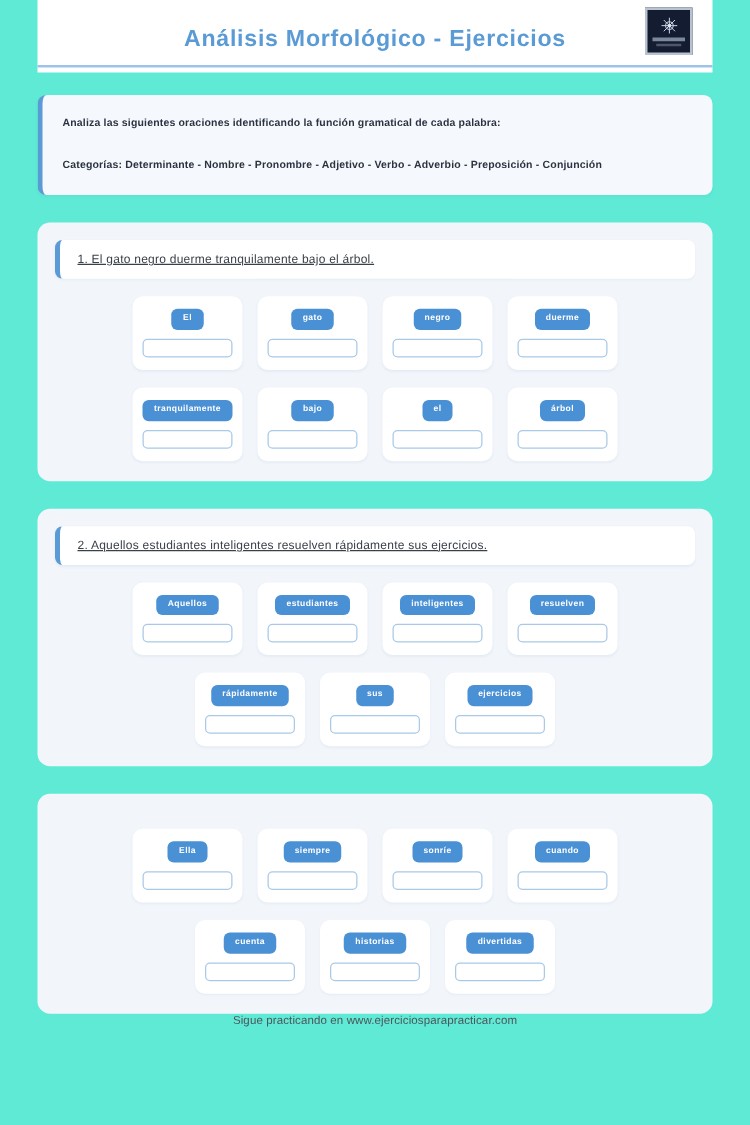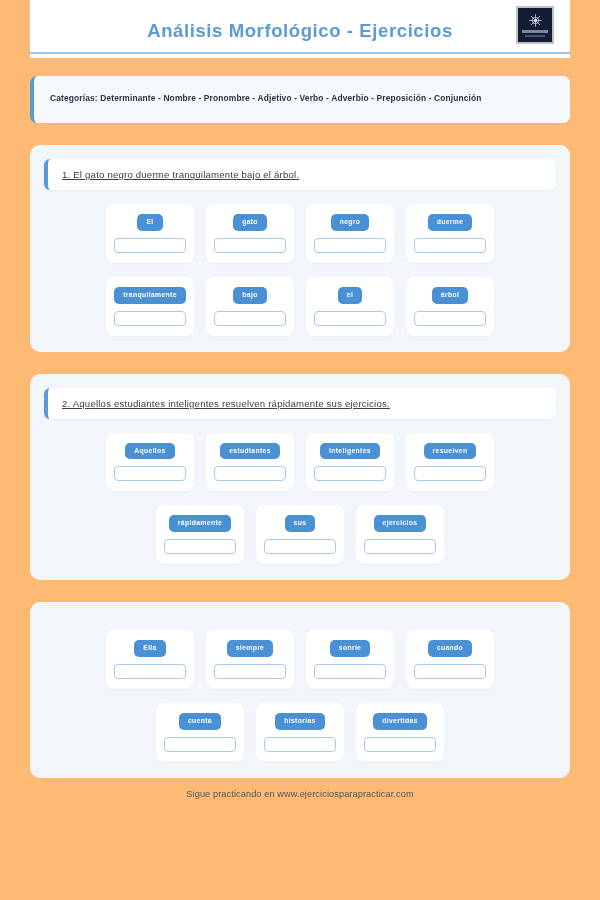--- a/index.html
+++ b/index.html
@@ -12,21 +12,21 @@
   body {
     background: #ffffff;
     font-family: "Liberation Sans", sans-serif;
     overflow: hidden;
   }
 
   .page {
     position: relative;
     width: 600px;
     height: 900px;
-    background: #fdba74;
+    background: #5eead4;
     overflow: hidden;
   }
 
   
   .header {
     position: relative;
     margin: 0 30px 0 30px;
     background: #ffffff;
     padding: 14px 0 0 0;
     height: 58px;
@@ -93,21 +93,21 @@
     padding: 16px 18px 18px 16px;
     box-shadow: 0 1px 2px rgba(100,130,170,0.07);
   }
   .instructions p {
     font-size: 8.4px;
     color: #2c3340;
     line-height: 1.55;
     font-weight: bold;
     letter-spacing: 0.15px;
   }
-  .instructions p + p { margin-top: 1px; }
+  .instructions p + p { margin-top: 20px; }
 
   
   .exercise {
     margin: 22px 30px 0 30px;
     background: #f2f6fb;
     border-radius: 10px;
     padding: 14px 14px 16px 14px;
   }
 
   .sentence-card {
@@ -167,21 +167,20 @@
     font-family: "Liberation Sans", sans-serif;
     color: #333;
     padding: 0 4px;
   }
 
   
   .footer {
     text-align: center;
     font-size: 9.2px;
     color: #4e545d;
-    margin-top: 11px;
     letter-spacing: 0.1px;
   }
 </style>
 </head>
 <body>
 
 <div class="page">
 
   <div class="header">
     <div class="header-title">Análisis Morfológico - Ejercicios</div>
@@ -195,20 +194,21 @@
           <circle cx="7.5" cy="7.5" r="1.4" fill="#e3e9f3"></circle>
         </svg>
       </span>
       <span class="logo-line1"></span>
       <span class="logo-line2"></span>
     </div>
     <div class="header-rule"></div>
   </div>
 
   <div class="instructions">
+    <p>Analiza las siguientes oraciones identificando la función gramatical de cada palabra:</p>
     <p>Categorías: Determinante - Nombre - Pronombre - Adjetivo - Verbo - Adverbio - Preposición - Conjunción</p>
   </div>
 
   <div id="exercise-container">
       <div class="exercise">
         <div class="sentence-card">
           <div class="sentence-text">1. El gato negro duerme tranquilamente bajo el árbol.</div>
         </div>
         <div class="word-row">
           <div class="word-card">

